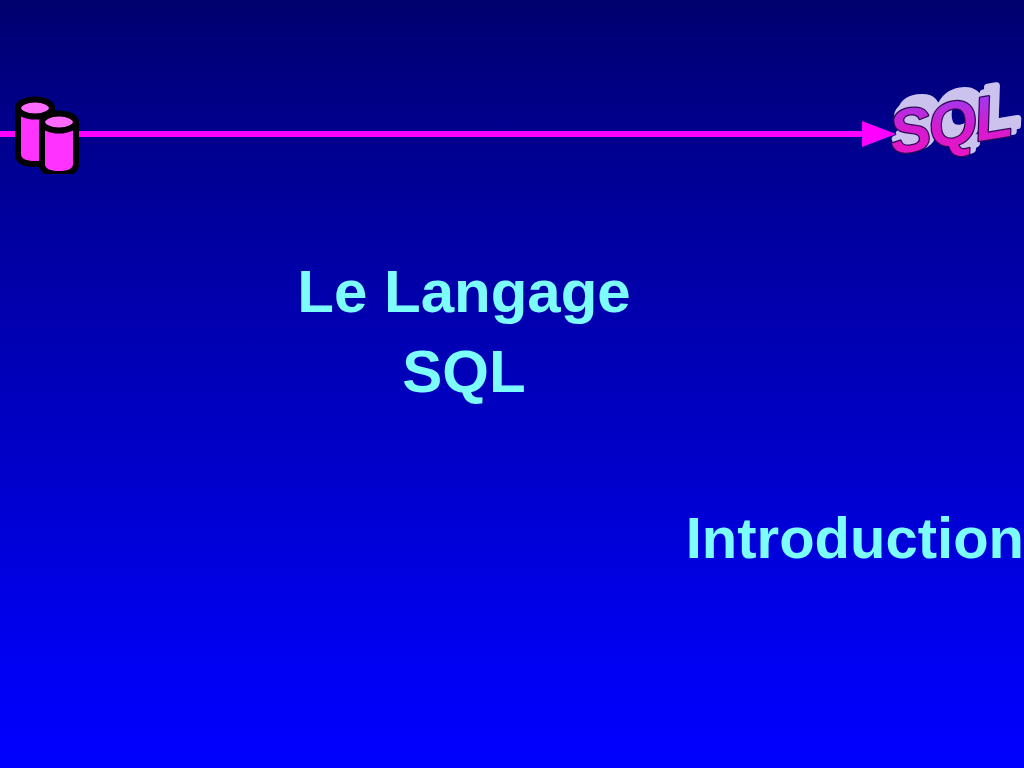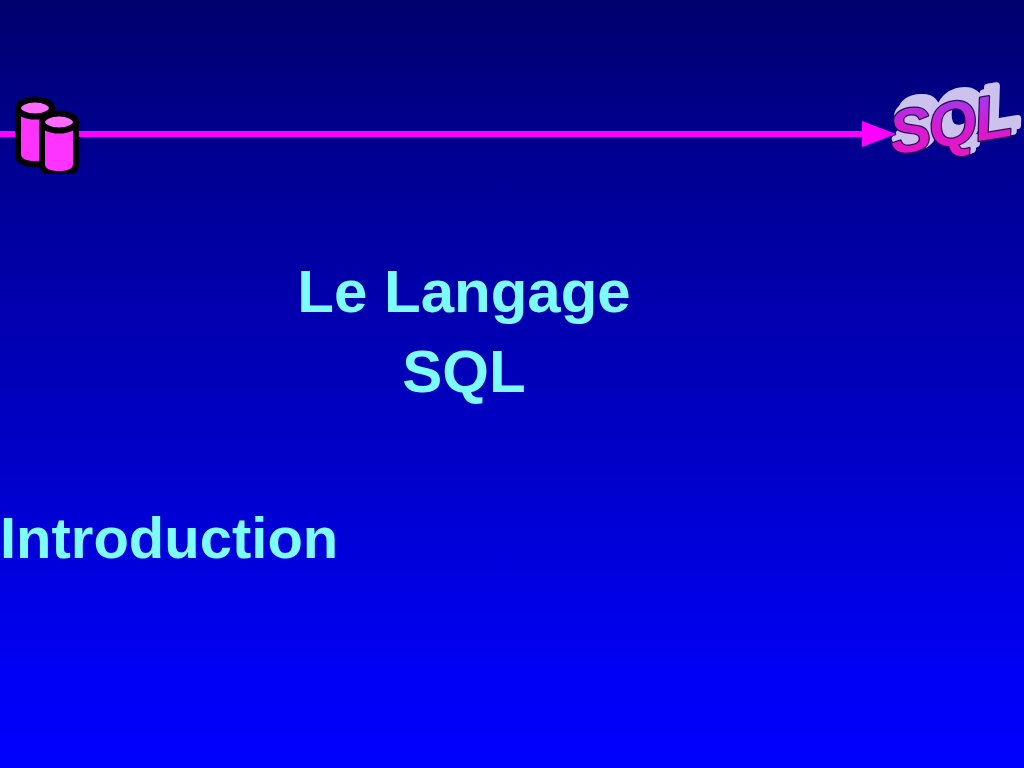--- a/index.html
+++ b/index.html
@@ -88,21 +88,21 @@
     line-height: 1.33;
     letter-spacing: 0px;
     white-space: pre;
   }
 
   .subtitle-block {
     position: absolute;
     left: 0;
     top: 500px;
     width: 1024px;
-    text-align: left;
+    text-align: right;
   }
 
   .subtitle-line {
     display: block;
     color: #7dfcfc;
     font-size: 58px;
     font-weight: bold;
     line-height: 1.3;
     white-space: pre;
   }

